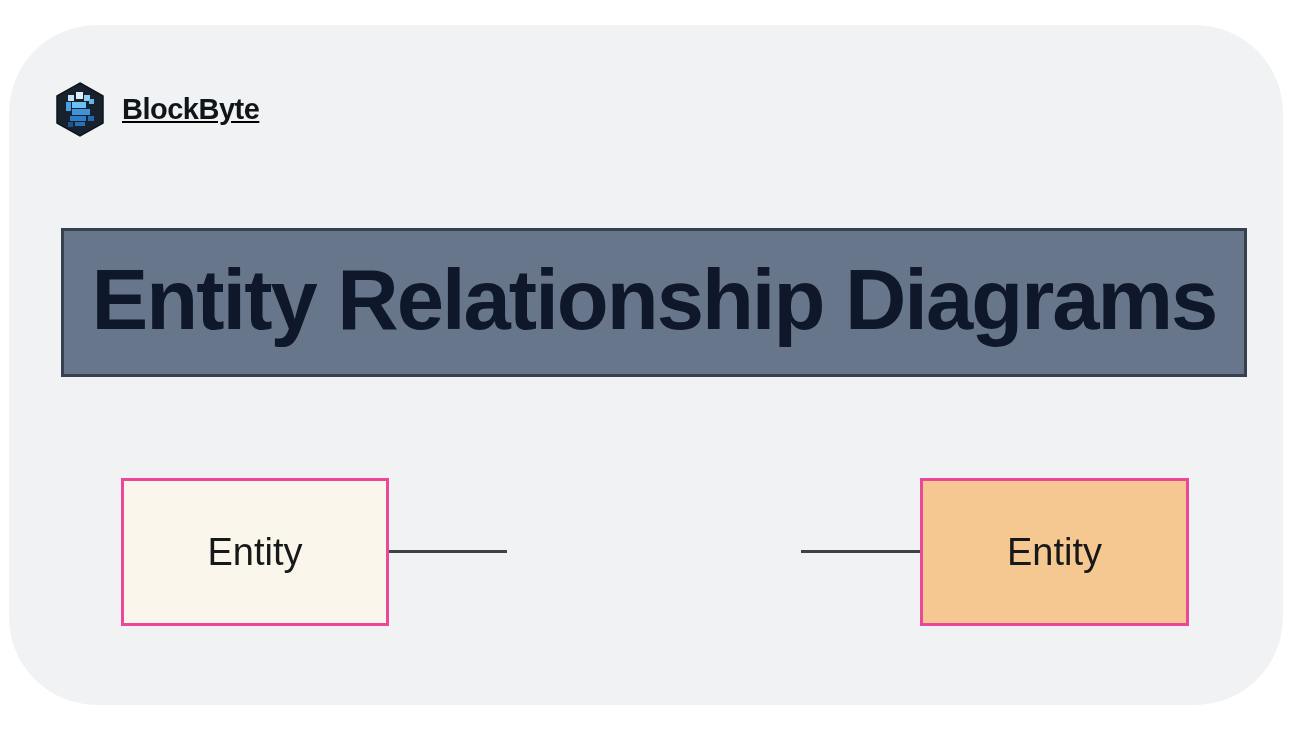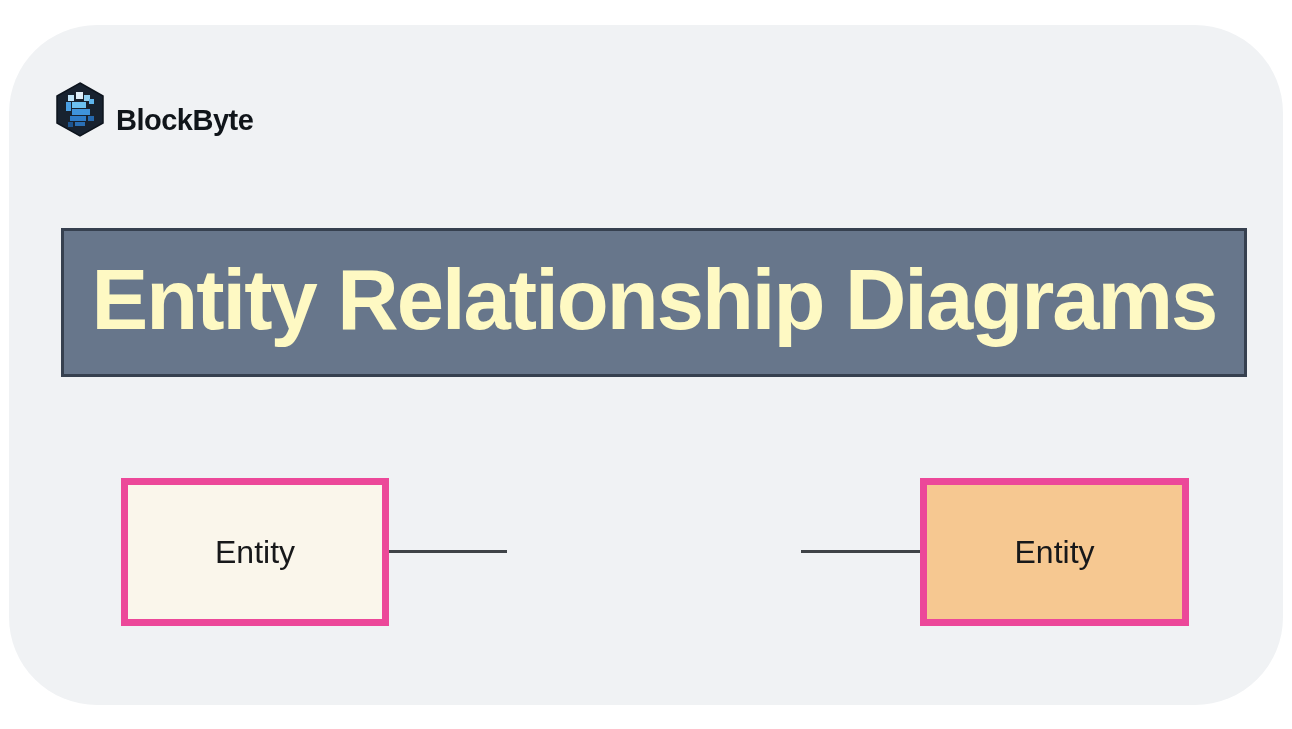--- a/index.html
+++ b/index.html
@@ -15,22 +15,23 @@
     left: 9px; top: 25px;
     width: 1274px; height: 680px;
     background: #f0f2f4;
     border-radius: 88px;
   }
   
   .brand {
     position: absolute;
     left: 47px; top: 57px;
     display: flex;
-    align-items: flex-end;
-    gap: 12px;
+    align-items: center;
+    gap: 18px;
+    text-decoration: underline;
   }
   .brand-icon { display: block; width: 48px; height: 55px; }
   .brand-name {
     font-size: 29px;
     font-weight: bold;
     color: #10151a;
     letter-spacing: -0.5px;
   }
   
   .banner {
@@ -40,34 +41,34 @@
     background: #67768b;
     border: 3px solid #36404f;
     display: flex;
     align-items: center;
     justify-content: center;
   }
   .banner h1 {
     font-size: 85px;
     font-weight: bold;
     letter-spacing: -2px;
-    color: #fef9c3;
+    color: #0f172a;
     white-space: nowrap;
     padding-bottom: 6px;
   }
   
   .entity {
     position: absolute;
     top: 453px;
     height: 148px;
-    border: 7px solid #ec4899;
+    border: 3px solid #ec4899;
     display: flex;
     align-items: center;
     justify-content: center;
-    font-size: 32px;
+    font-size: 38px;
     color: #17181a;
   }
   .entity-left  { left: 112px; width: 268px; }
   .entity-right { left: 911px; width: 269px; }
   .connector {
     position: absolute;
     top: 525px;
     height: 3px;
     background: #3f4347;
   }

